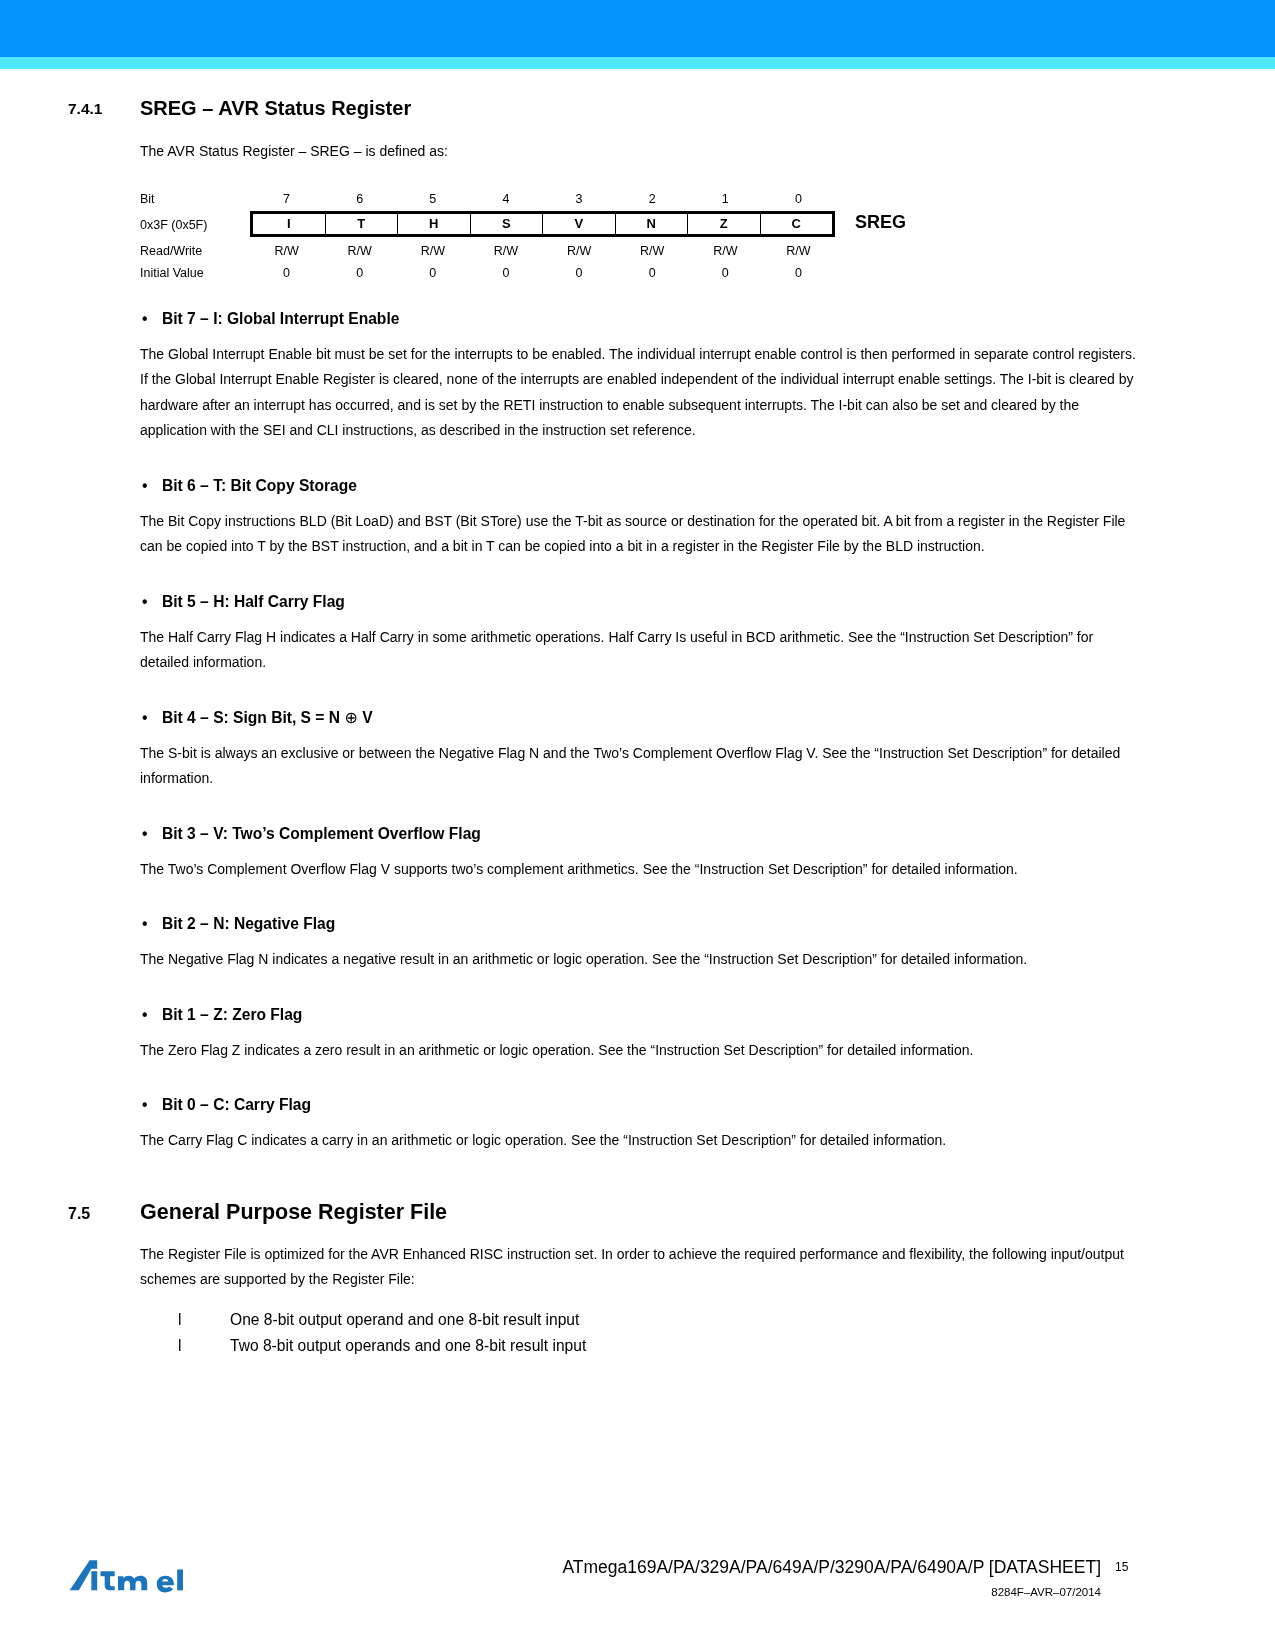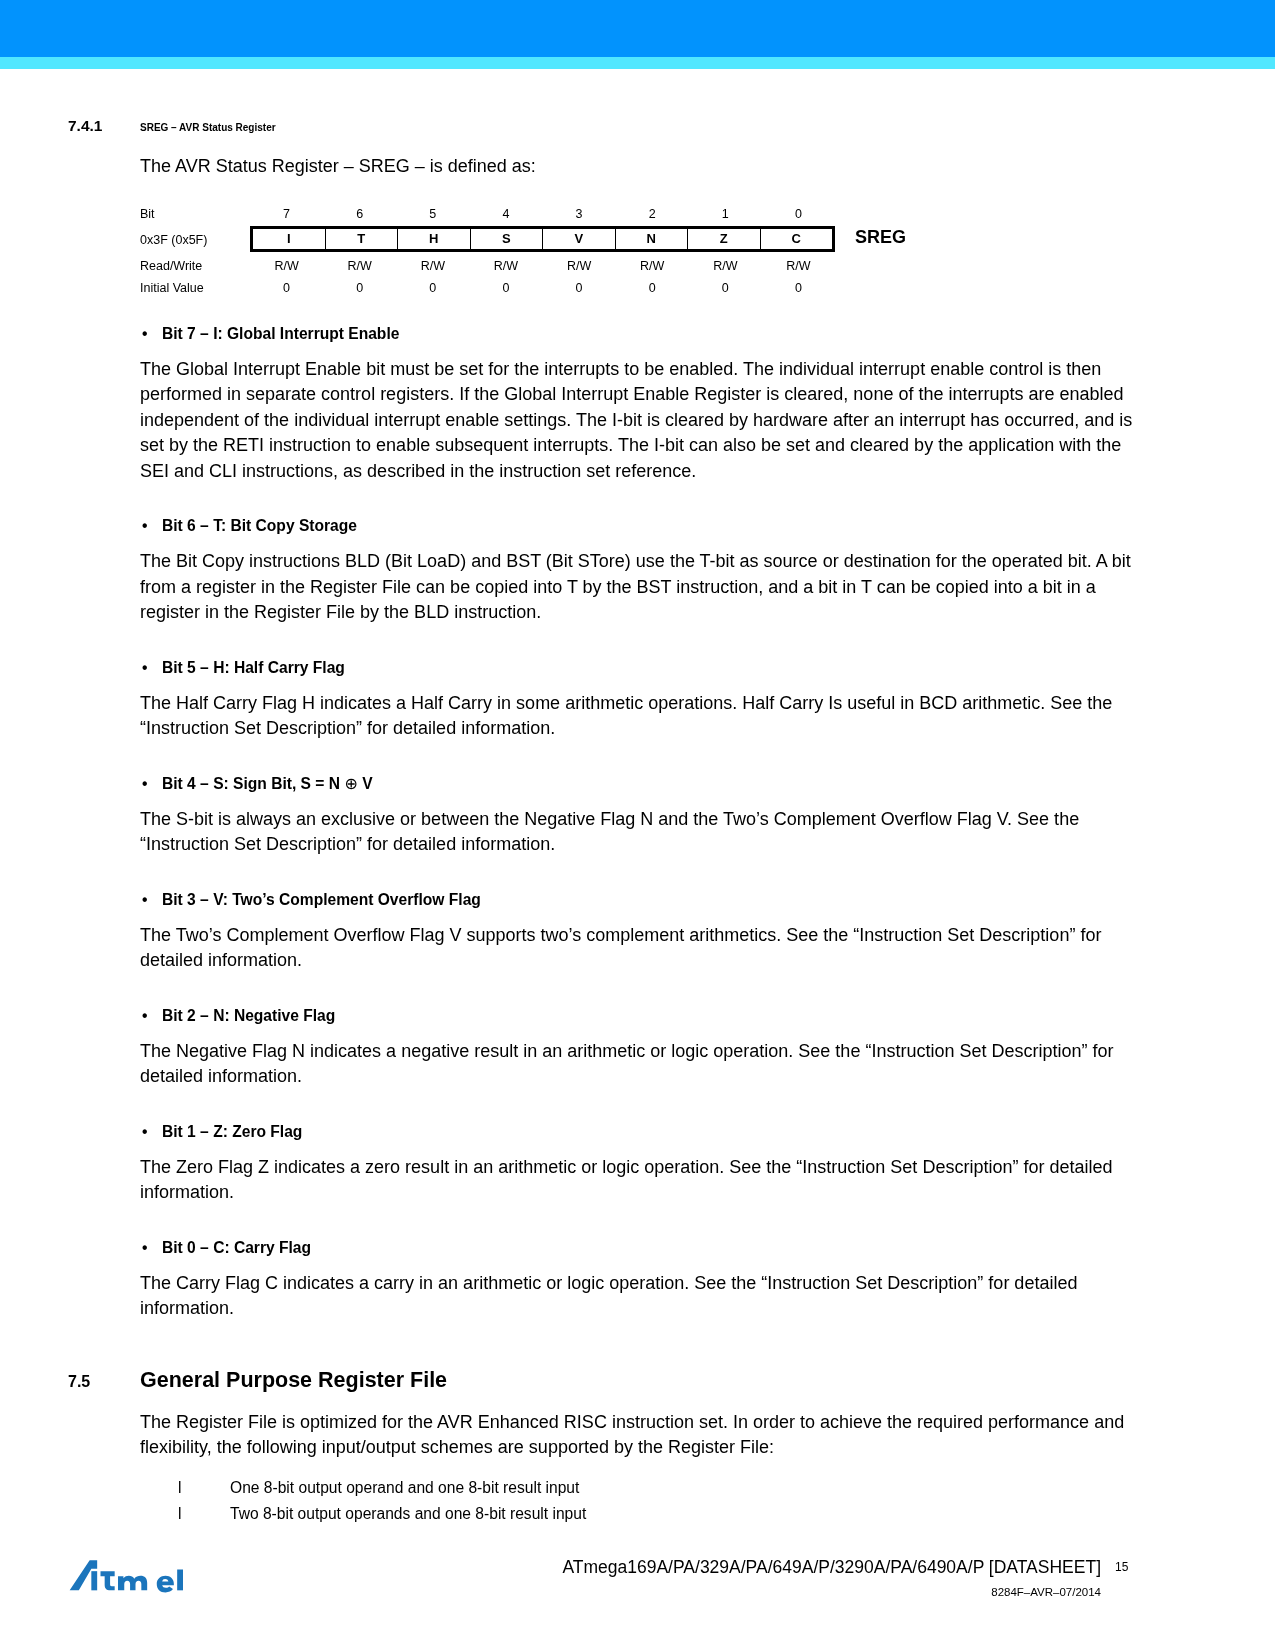--- a/index.html
+++ b/index.html
@@ -24,31 +24,31 @@
 
   
   .head-row { display: flex; align-items: baseline; }
   .head-num {
     width: 72px; flex: 0 0 72px;
     margin-left: 68px;
     font-weight: bold;
     font-size: 15.5px;
   }
   .head-num.big { font-size: 16px; }
-  .head-text { font-weight: bold; font-size: 10px; }
+  .head-text { font-weight: bold; font-size: 20px; }
   .head-text.big { font-size: 21.5px; }
 
-  .h741 { margin-top: 48px; }
+  .h741 { margin-top: 28px; align-items: center; }
   .h75  { margin-top: 46px; }
 
   
   .body-col { margin-left: 140px; width: 1000px; }
 
   p.para {
-    font-size: 18px;
+    font-size: 14px;
     line-height: 25.5px;
     margin: 0;
     text-align: left;
   }
   p.intro { margin-top: 19px; }
 
   .bullet-head {
     font-size: 15.6px;
     font-weight: bold;
     margin: 0;

